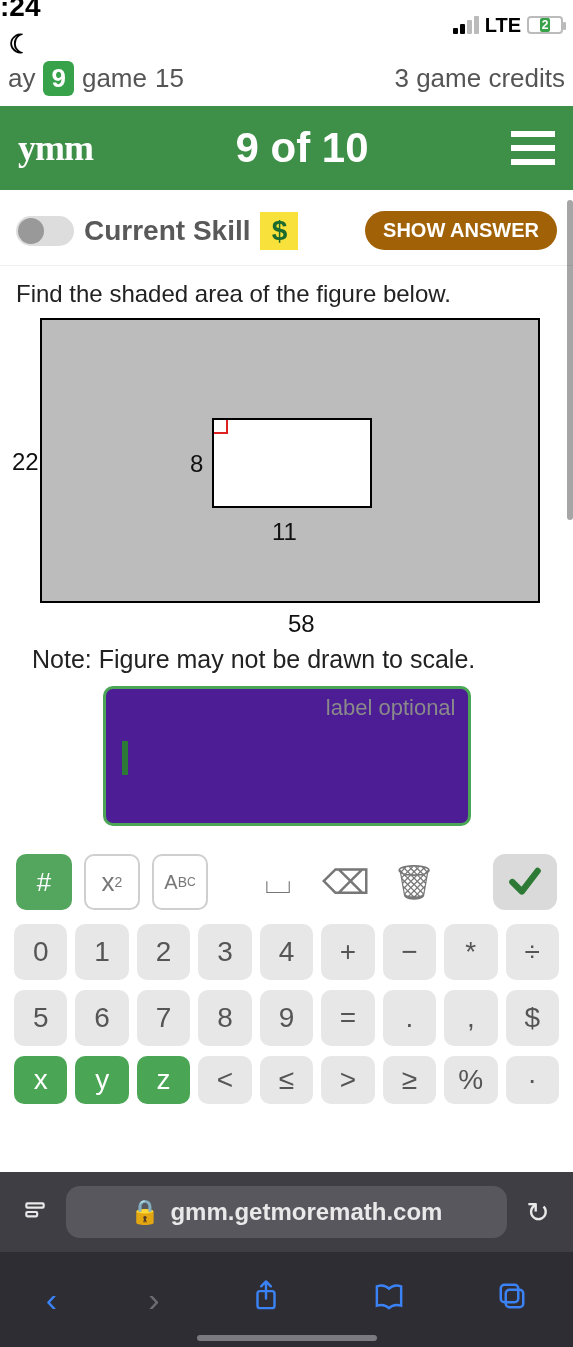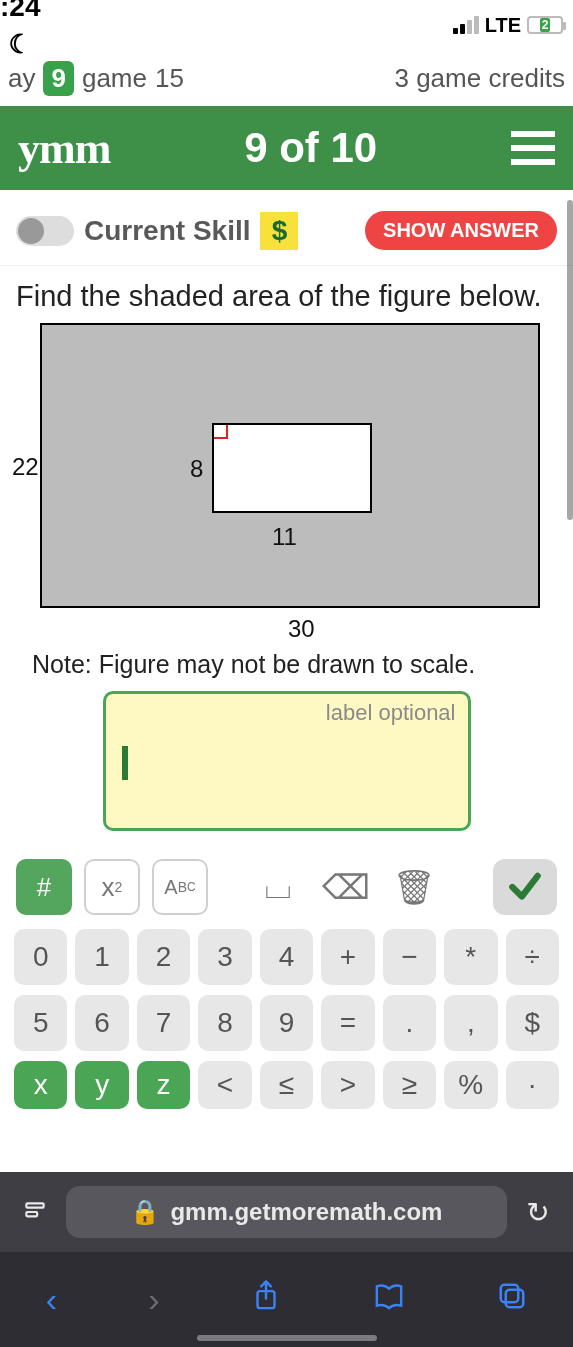--- a/index.html
+++ b/index.html
@@ -18,49 +18,49 @@
   .battery:after { content:""; position:absolute; right:-5px; top:4px; width:3px; height:8px; background:#bbb; border-radius:1px;}
   .battery .pct { font-size:12px; font-weight:700; color:#fff; background:#38a24b; border-radius:2px; padding:0 2px; line-height:14px;}
 
   
   .subhead { height:56px; display:flex; align-items:center; justify-content:space-between; padding:0 8px; font-size:26px; color:#555; }
   .subhead .left { display:flex; align-items:center; gap:8px; }
   .daybadge { background:#38a24b; color:#fff; border-radius:6px; padding:2px 8px; font-weight:700; font-size:26px; }
 
   
   .greenbar { background:#3e8f47; color:#fff; height:90px; display:flex; align-items:center; justify-content:space-between; padding:0 18px; border-bottom:6px solid #fff;}
-  .brand { font-size:44px; font-weight:900; letter-spacing:-1px; font-family: Georgia, 'Times New Roman', serif;}
+  .brand { font-size:36px; font-weight:900; letter-spacing:-1px; font-family: Georgia, 'Times New Roman', serif;}
   .progress { font-size:42px; font-weight:700; }
   .hamburger { display:flex; flex-direction:column; gap:8px; }
   .hamburger span { display:block; width:44px; height:6px; background:#fff; }
 
   
   .skillrow { height:70px; display:flex; align-items:center; padding:0 16px; gap:10px; border-bottom:1px solid #eee;}
   .tog { width:58px; height:30px; background:#ddd; border-radius:15px; position:relative; }
   .tog:before { content:""; position:absolute; left:2px; top:2px; width:26px; height:26px; background:#999; border-radius:50%; }
   .skilllabel { font-size:28px; font-weight:700; color:#595959; flex:0 0 auto; }
   .dollar { width:38px; height:38px; background:#f7e13a; color:#1a6b2d; font-weight:900; font-size:28px; display:flex; align-items:center; justify-content:center; }
-  .showans { background:#ef4444; color:#fff; border:none; border-radius:22px; padding:8px 18px; font-size:20px; font-weight:700; }
+  .showans { background:#a16207; color:#fff; border:none; border-radius:22px; padding:8px 18px; font-size:20px; font-weight:700; }
 
   
   .question { padding:14px 16px 10px 16px; }
-  .qtext { font-size:29px; color:#222; margin-bottom:10px; }
+  .qtext { font-size:24px; color:#222; margin-bottom:10px; }
   .figwrap { position:relative; width:500px; margin:0 0 16px 24px; }
   .outerrect { width:500px; height:285px; background:#bcbcbc; border:2px solid #000; position:relative; }
   .innerrect { position:absolute; width:160px; height:90px; background:#fff; border:2px solid #000; left:170px; top:98px; }
   .innerrect .ramark { position:absolute; left:0; top:0; width:14px; height:14px; border-right:2px solid #d22; border-bottom:2px solid #d22; }
   .lbl { position:absolute; font-size:24px; color:#111; }
   .lbl22 { left:-28px; top:130px; }
   .lbl8  { left:150px; top:132px; }
   .lbl11 { left:232px; top:200px; }
   .lbl36 { left:248px; top:292px; }
   .note { font-size:25px; color:#222; margin:42px 0 12px 16px; }
 
   
-  .ansbox { width:368px; height:140px; border:3px solid #4aa554; border-radius:10px; margin:12px auto 18px auto; position:relative; background:#fef9c3; }
+  .ansbox { width:368px; height:140px; border:3px solid #4aa554; border-radius:10px; margin:12px auto 18px auto; position:relative; background:#4c1d95; }
   .ansbox .ph { position:absolute; top:6px; right:12px; color:#8a8a8a; font-size:22px; }
   .ansbox .cursor { position:absolute; left:16px; top:52px; width:6px; height:34px; background:#2c7a36; }
 
   
   .toolrow { display:flex; align-items:center; gap:12px; padding:0 16px 14px 16px; }
   .tbtn { width:56px; height:56px; border-radius:10px; display:flex; align-items:center; justify-content:center; font-size:26px; color:#777; background:#fff; border:2px solid #cfcfcf; }
   .tbtn.hash { background:#54a65e; color:#fff; border-color:#54a65e; }
   .tbtn.flat { border:none; background:transparent; font-size:34px; }
   .tbtn.check { width:64px; height:56px; background:#dadada; border:none; border-radius:12px; }
   .tbtn.check svg { width:38px; height:38px; }
@@ -138,21 +138,21 @@
   <div class="qtext">Find the shaded area of the figure below.</div>
   <div class="figwrap">
     <div class="outerrect">
       <div class="innerrect">
         <div class="ramark"></div>
       </div>
     </div>
     <span class="lbl lbl22">22</span>
     <span class="lbl lbl8">8</span>
     <span class="lbl lbl11">11</span>
-    <span class="lbl lbl36">30</span>
+    <span class="lbl lbl36">58</span>
   </div>
   <div class="note">Note: Figure may not be drawn to scale.</div>
 
   <div class="ansbox">
     <span class="ph">label optional</span>
     <span class="cursor"></span>
   </div>
 </div>
 
 <div class="toolrow">

